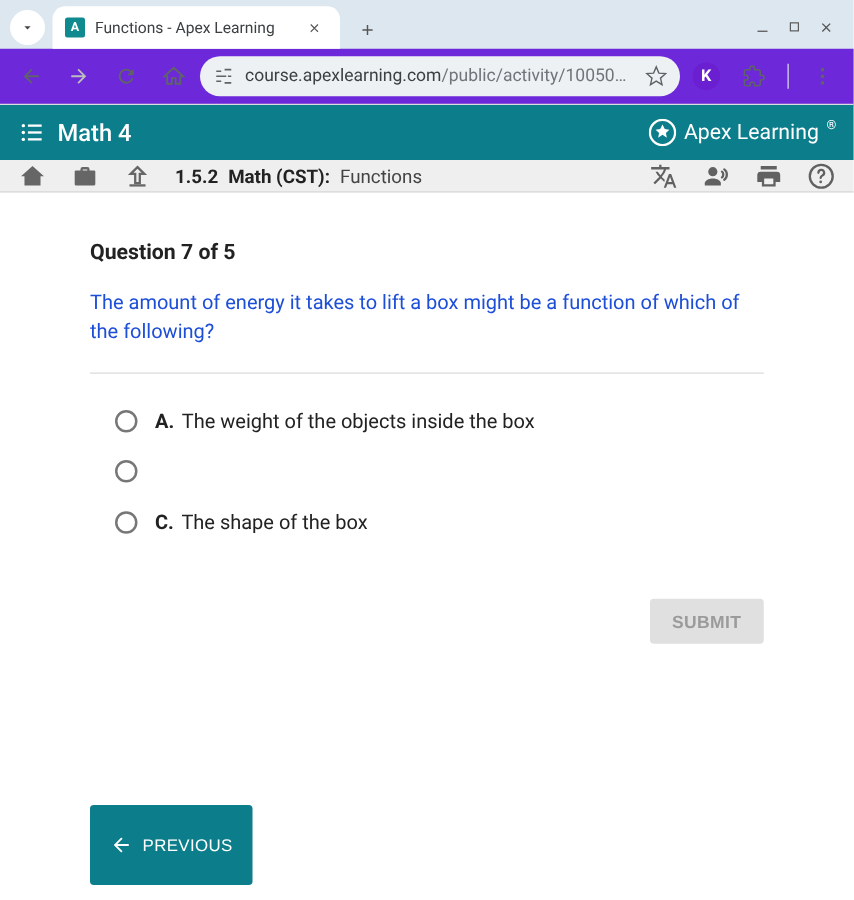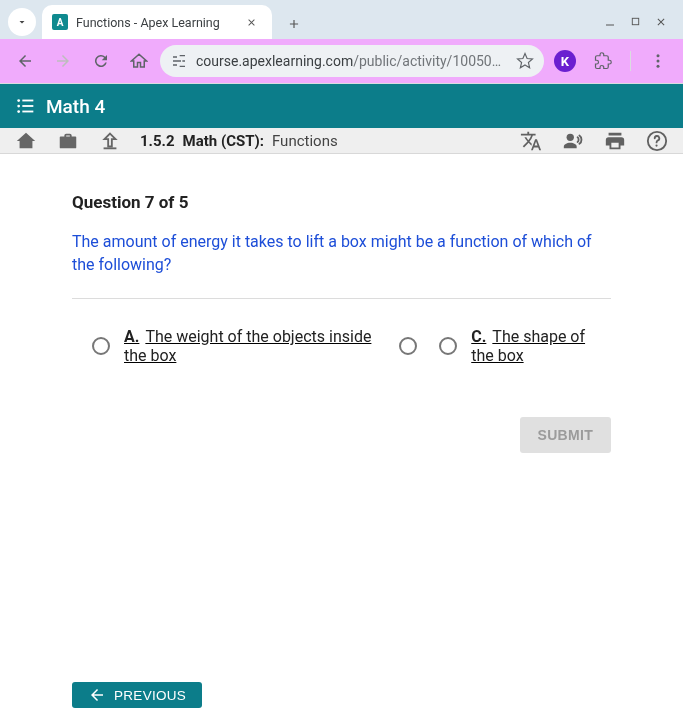--- a/index.html
+++ b/index.html
@@ -38,21 +38,21 @@
   .tab .title { flex:1; white-space:nowrap; overflow:hidden; text-overflow:ellipsis; }
   .tab .close { color:#555; width:16px;text-align:center;}
   .newtab {
     width:28px;height:28px;margin:8px 0 0 8px;
     display:flex;align-items:center;justify-content:center;color:#444;
     border-radius:50%;
   }
   .window-controls { margin-left:auto; display:flex; gap:14px; padding:0 12px; color:#555; align-items:center; margin-top:4px;}
   .addrbar {
     display:flex;align-items:center;height:45px;
-    background:#f0abfc;padding:0 8px;gap:4px;
+    background:#6d28d9;padding:0 8px;gap:4px;
     border-bottom:1px solid #dadce0;
   }
   .addrbar .nav-ic {
     width:34px;height:34px;display:flex;align-items:center;justify-content:center;
     color:#5f6368;border-radius:50%;
   }
   .addrbar .nav-ic.disabled{color:#b7b7b7;}
   .omnibox {
     flex:1;height:32px;background:#eef1f4;border-radius:16px;
     display:flex;align-items:center;padding:0 10px;gap:8px;
@@ -88,38 +88,38 @@
   .toolbar .breadcrumb .bold{font-weight:700;color:#222;}
   .toolbar .breadcrumb .sub{color:#444;}
   .toolbar .right{margin-left:auto;display:flex;gap:18px;}
   .toolbar .right .tb-ic{color:#616161;}
 
   
   .content{padding:38px 72px 0;}
   .q-header{font-size:17px;font-weight:700;color:#222;margin-bottom:18px;}
   .q-text{font-size:16px;color:#1d4ed8;line-height:1.45;margin-bottom:22px;max-width:560px;}
   hr.sep{border:none;border-top:1px solid #dcdcdc;margin-bottom:28px;}
-  .options{display:flex;flex-direction:row;gap:22px;padding-left:20px;text-decoration:underline;}
+  .options{display:flex;flex-direction:column;gap:22px;padding-left:20px;}
   .option{display:flex;align-items:center;gap:14px;}
   .radio{
     width:18px;height:18px;border:2px solid #777;border-radius:50%;flex:none;
   }
   .opt-label{font-size:16px;color:#222;}
   .opt-label .let{font-weight:700;margin-right:6px;}
 
   .submit-row{display:flex;justify-content:flex-end;margin-top:52px;}
   .submit-btn{
     background:#e0e0e0;color:#9b9b9b;font-weight:600;font-size:14px;
     border:none;padding:10px 18px;border-radius:3px;letter-spacing:.3px;text-align:center;
   }
 
   .prev-btn{
     position:absolute;left:72px;bottom:12px;
     background:#0c7d8a;color:#fff;border:none;
-    padding:4px 16px;font-size:13.5px;font-weight:500;
+    padding:23px 16px;font-size:13.5px;font-weight:500;
     display:flex;align-items:center;gap:8px;border-radius:3px;
     letter-spacing:.3px;
   }
 
   svg{display:block;}
 </style>
 </head>
 <body>
 
 <div class="browser-chrome">
@@ -220,20 +220,28 @@
     <svg width="22" height="22" viewBox="0 0 24 24">
       <circle cx="4" cy="6" r="1.5" fill="#fff"></circle>
         <rect x="8" y="5" width="12" height="2" fill="#fff"></rect>
       <circle cx="4" cy="12" r="1.5" fill="#fff"></circle>
         <rect x="8" y="11" width="12" height="2" fill="#fff"></rect>
       <circle cx="4" cy="18" r="1.5" fill="#fff"></circle>
         <rect x="8" y="17" width="12" height="2" fill="#fff"></rect>
     </svg>
   </span>
   <span class="course">Math 4</span>
+  <span class="brand">
+    <svg class="brand-logo" viewBox="0 0 24 24">
+      <circle cx="12" cy="12" r="11" fill="none" stroke="#fff" stroke-width="2"></circle>
+      <path d="M12 5l2 4 4 .5-3 3 .8 4L12 14l-3.8 2.5.8-4-3-3L10 9z" fill="#fff"></path>
+    </svg>
+    <span>Apex Learning</span>
+      <span style="font-size:10px;position:relative;top:-6px;">®</span>
+  </span>
 </div>
 
 <div class="toolbar">
   <span class="tb-ic">
     <svg width="22" height="22" viewBox="0 0 24 24">
         <path d="M12 3 2 12h3v8h14v-8h3z" fill="#666"></path>
       </svg>
   </span>
   <span class="tb-ic">
     <svg width="22" height="22" viewBox="0 0 24 24">

